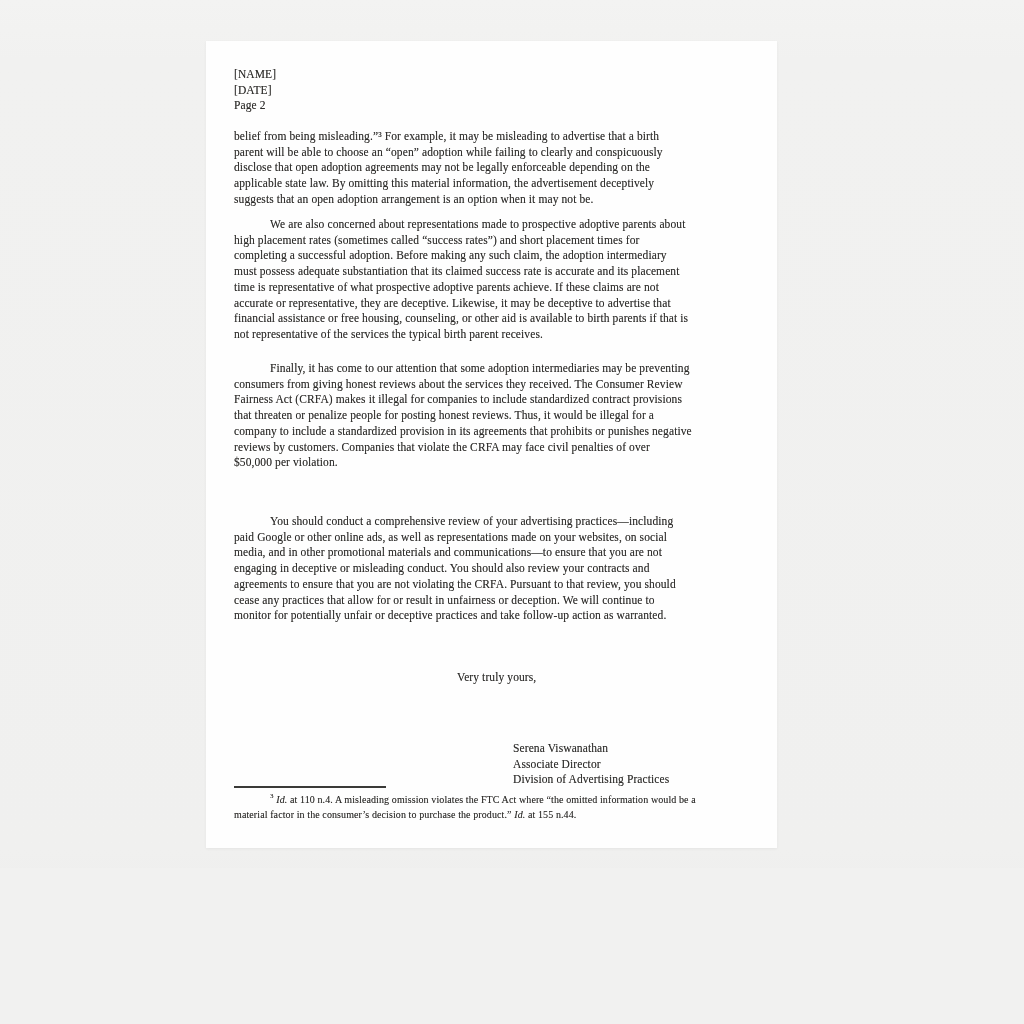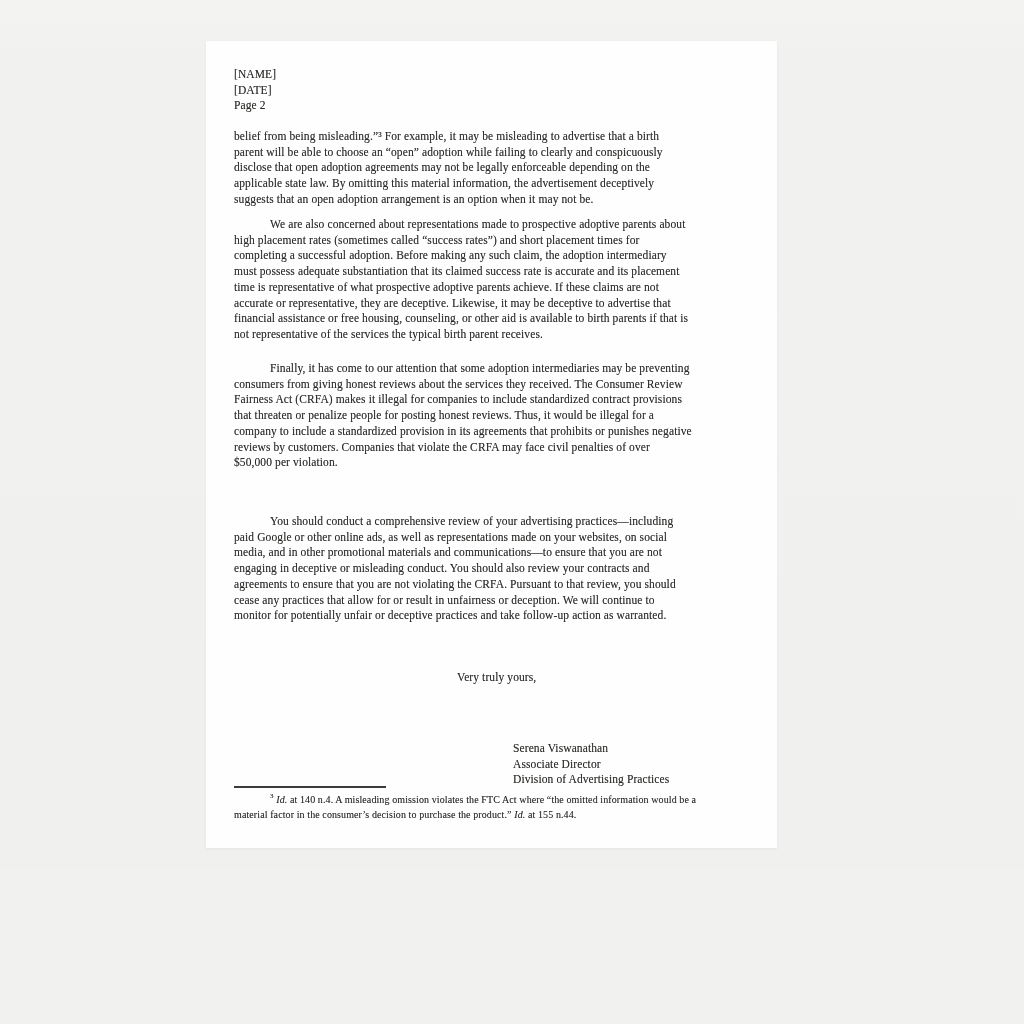--- a/index.html
+++ b/index.html
@@ -114,17 +114,17 @@
 
 
     <div class="textblock closing">Very truly yours,</div>
 
     <div class="textblock signature">Serena Viswanathan
 Associate Director
 Division of Advertising Practices</div>
 
     <div class="footnote-rule"></div>
 
-    <div class="footnote"><sup>3</sup><i> Id.</i><span> at 140 n.4. A misleading omission violates the FTC Act where “the omitted information would be a
+    <div class="footnote"><sup>3</sup><i> Id.</i><span> at 110 n.4. A misleading omission violates the FTC Act where “the omitted information would be a
 material factor in the consumer’s decision to purchase the product.” </span><i>Id.</i><span> at 155 n.44.</span></div>
 
   </div>
 </div>
 
 </body></html>

